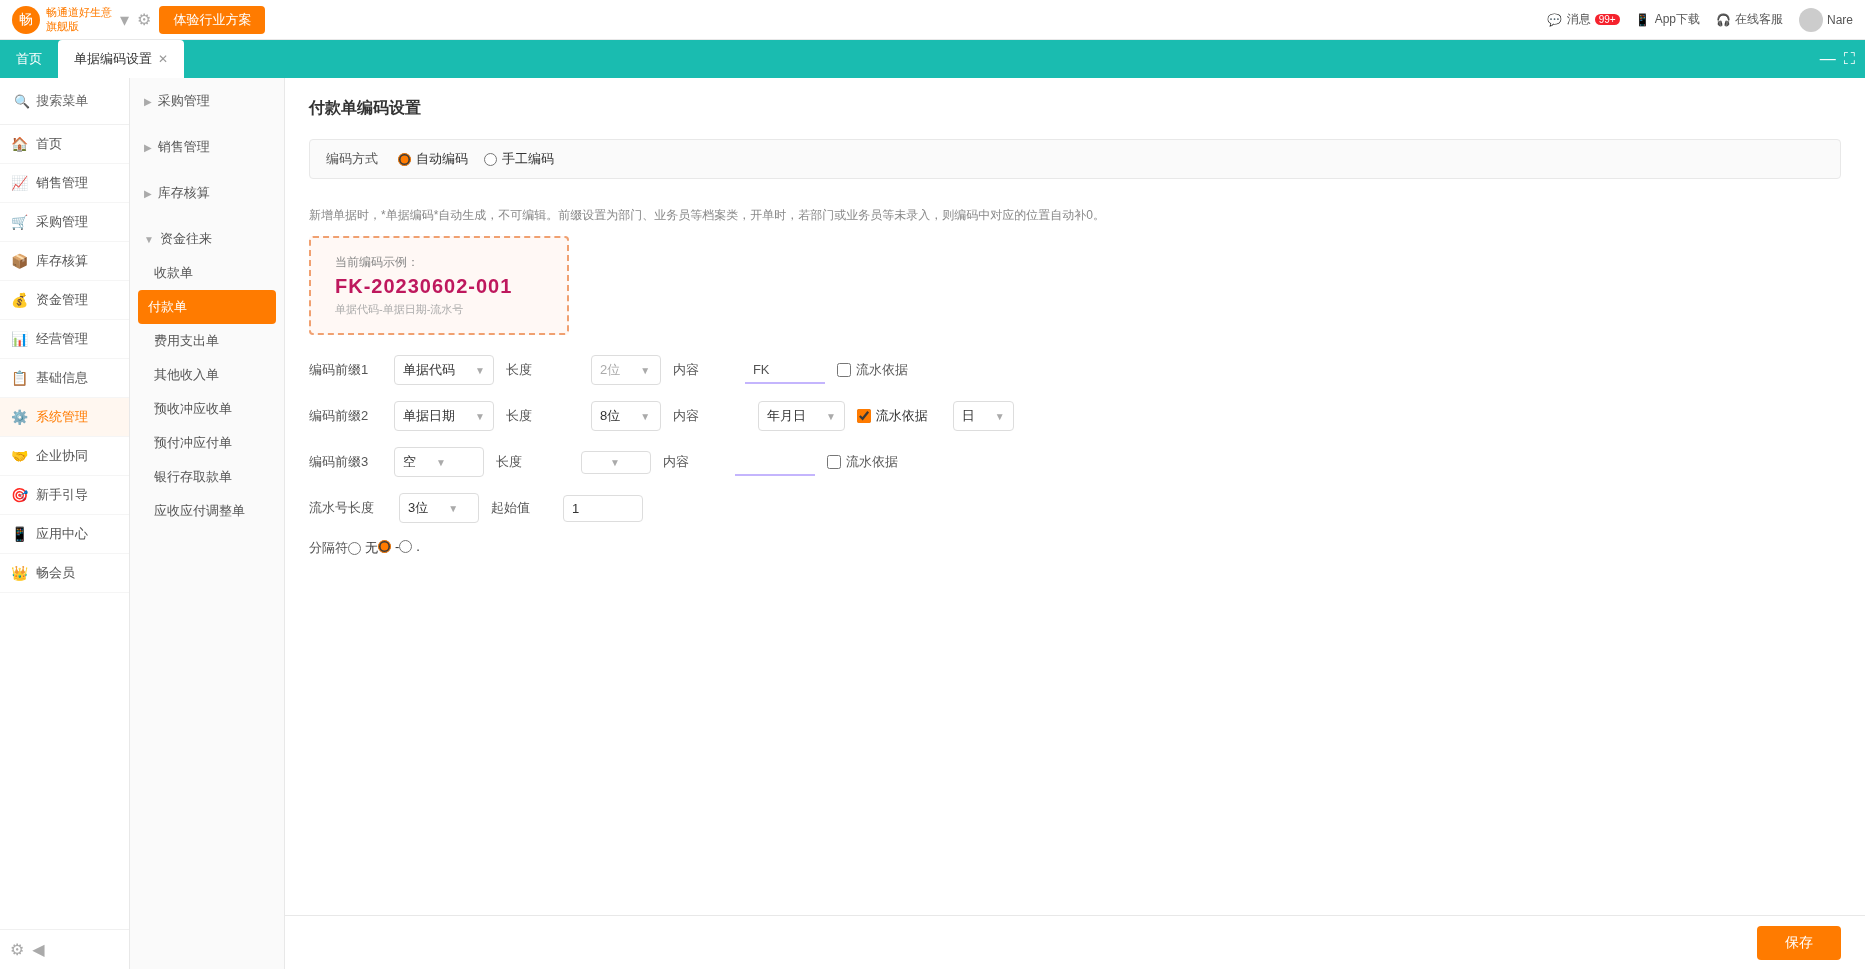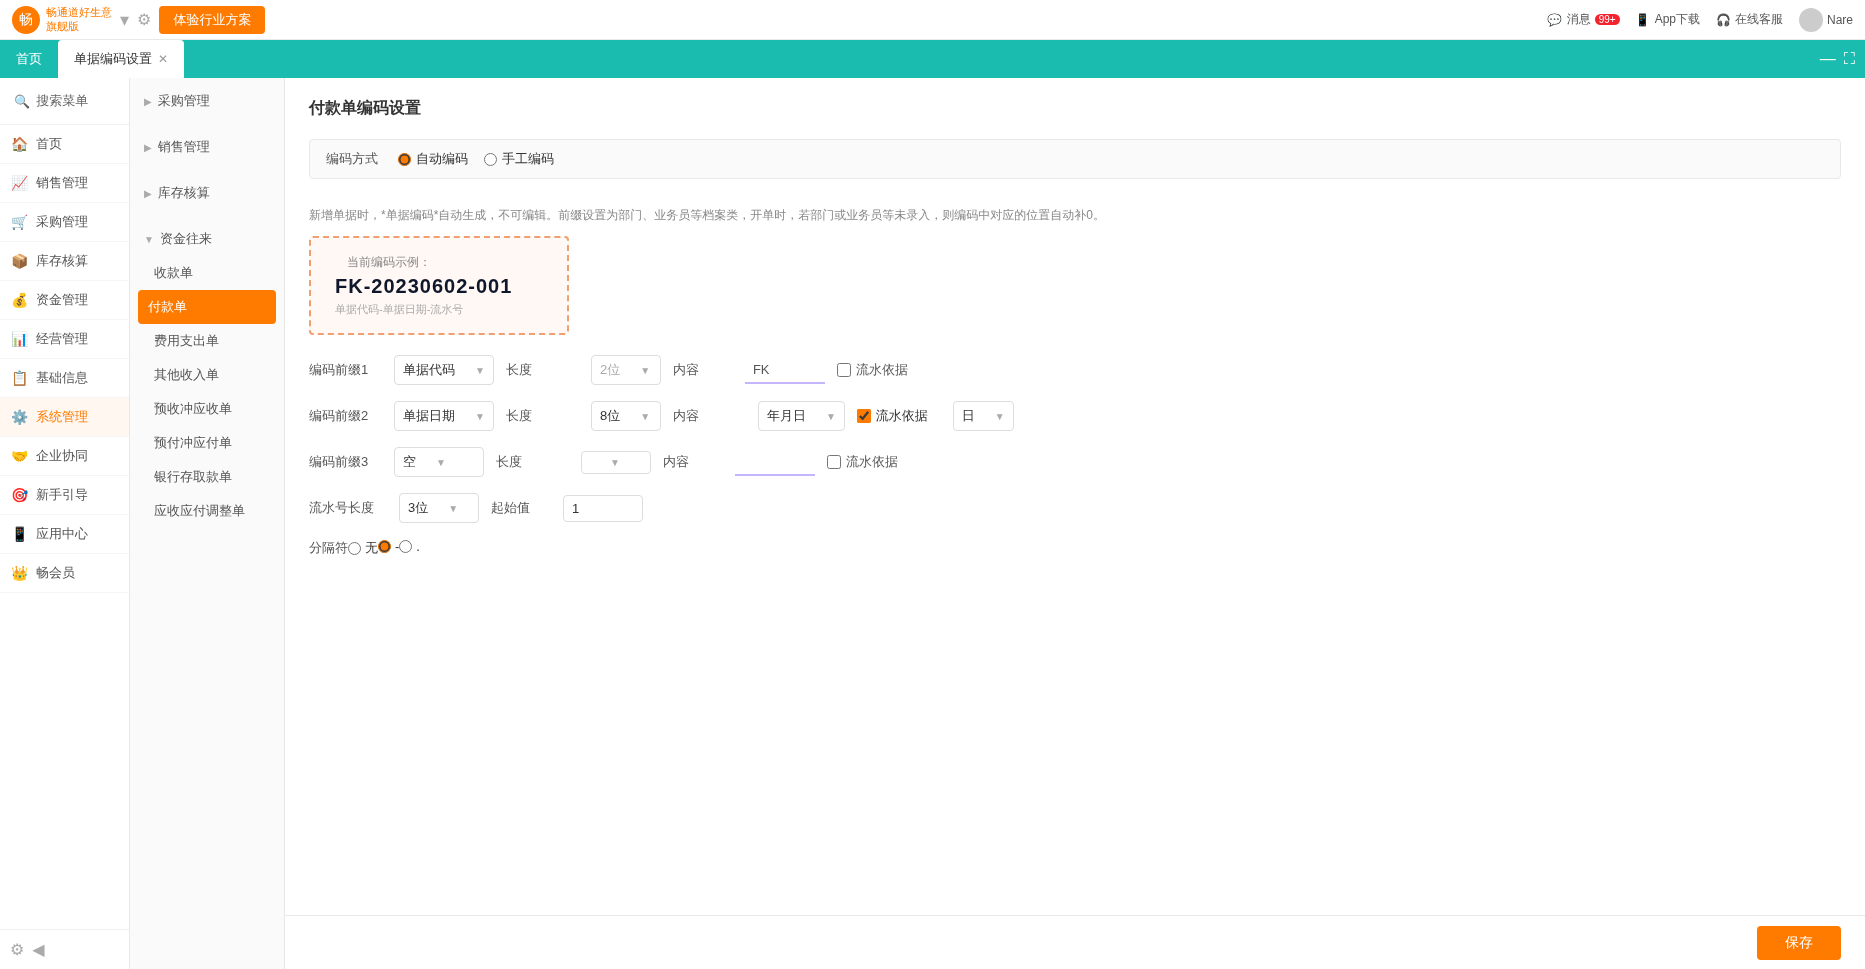--- a/index.html
+++ b/index.html
@@ -144,22 +144,22 @@
     
     .code-preview-box {
       border: 2px dashed #f0a070;
       background: #fff8f5;
       border-radius: 4px;
       padding: 16px 24px;
       display: inline-block;
       margin-bottom: 20px;
       min-width: 260px;
     }
-    .code-preview-label { font-size: 12px; color: #888; margin-bottom: 4px; margin-left: 12px; }
-    .code-preview-value { font-size: 20px; font-weight: bold; color: #0f172a; letter-spacing: 1px; }
+    .code-preview-label { font-size: 12px; color: #888; margin-bottom: 4px; }
+    .code-preview-value { font-size: 20px; font-weight: bold; color: #be185d; letter-spacing: 1px; }
     .code-preview-structure { font-size: 11px; color: #aaa; margin-top: 4px; }
 
     
     .form-row {
       display: flex; align-items: center; gap: 12px;
       margin-bottom: 16px;
     }
     .form-label { color: #555; font-size: 13px; white-space: nowrap; min-width: 60px; }
     .form-input {
       border: 1px solid #ddd; border-radius: 4px;

